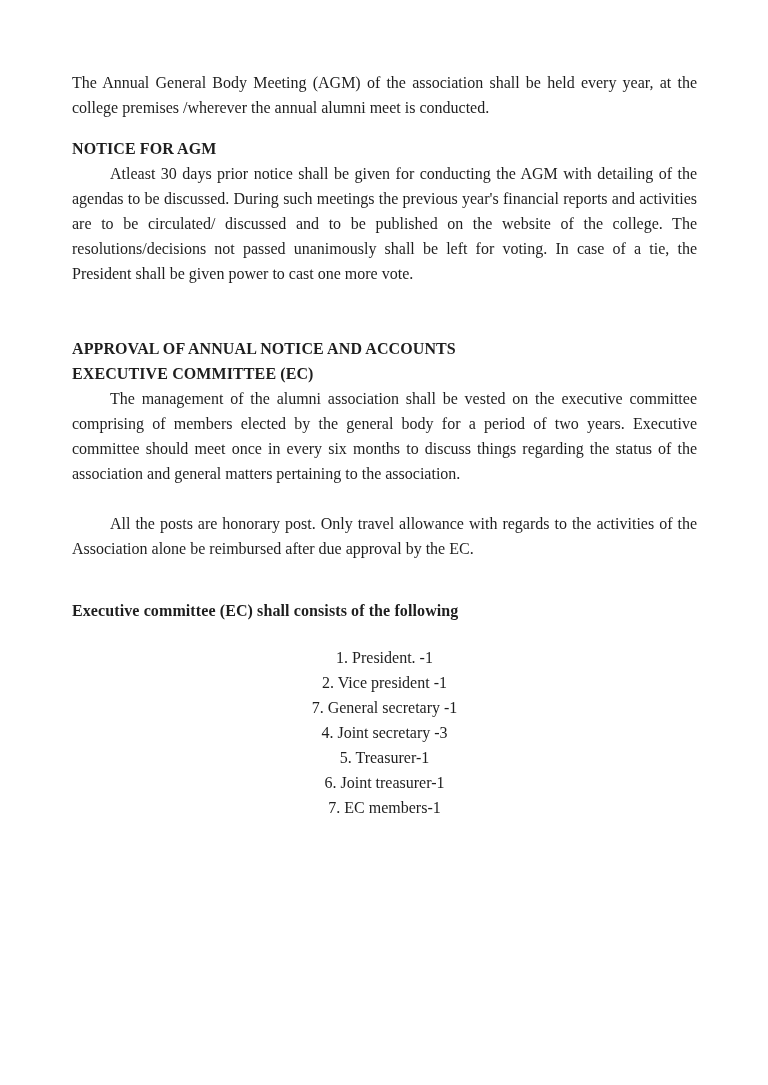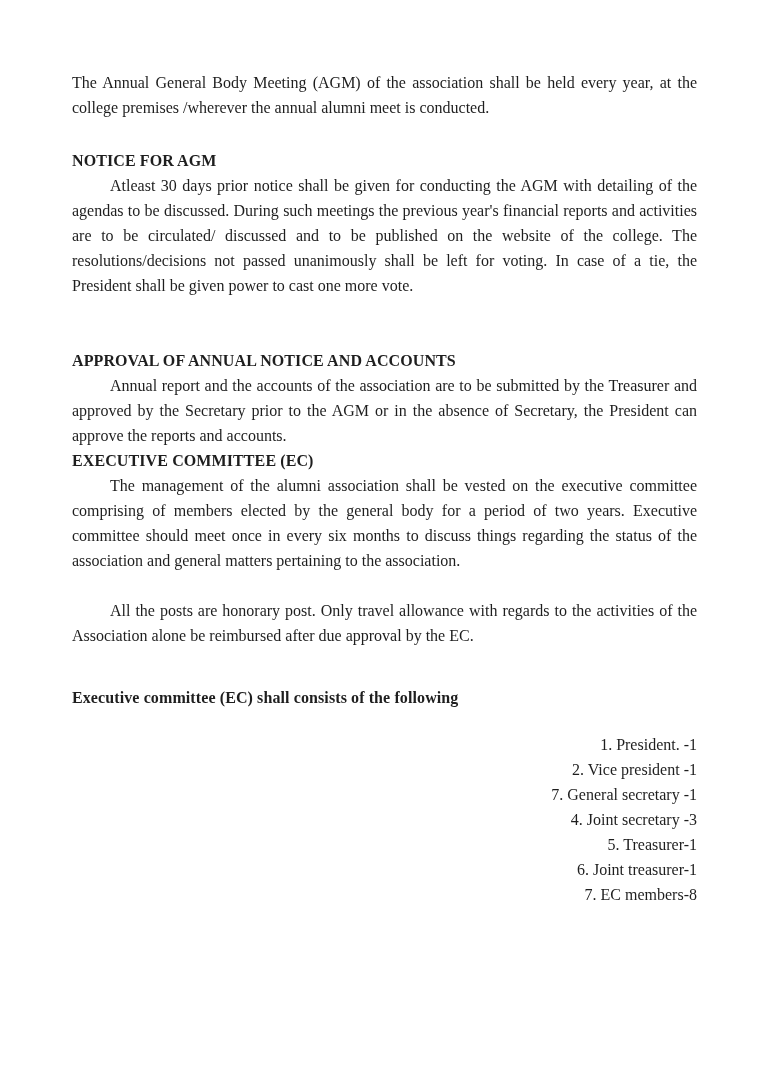--- a/index.html
+++ b/index.html
@@ -22,54 +22,53 @@
   .para {
     text-align: justify;
   }
   .para.indent {
     text-indent: 38px;
   }
   .heading {
     font-weight: bold;
     letter-spacing: 0.1px;
   }
-  .h-notice      { margin-top: 28px; }
+  .h-notice      { margin-top: 16px; }
   .h-approval    { margin-top: 50px; }
   .h-ec          { }
   .p-honorary    { margin-top: 25px; font-family: Liberation Serif, serif; }
   .h-composition { margin-top: 37px; font-weight: bold; }
   .composition-list { margin-top: 22px; }
   .list-item {
     line-height: 25px;
-    text-align: right;
+    text-align: center;
   }
 </style>
 </head>
 <body>
 
 <div class="page">
 
   <p class="para">The Annual General Body Meeting (AGM) of the association shall be held every year, at the college premises /wherever the annual alumni meet is conducted.</p>
 
   <div class="heading h-notice">NOTICE FOR AGM</div>
   <p class="para indent">Atleast 30 days prior notice shall be given for conducting the AGM with detailing of the agendas to be discussed. During such meetings the previous year's financial reports and activities are to be circulated/ discussed and to be published on the website of the college. The resolutions/decisions not passed unanimously shall be left for voting. In case of a tie, the President shall be given power to cast one more vote.</p>
 
   <div class="heading h-approval">APPROVAL OF ANNUAL NOTICE AND ACCOUNTS</div>
-  <p class="para indent">Annual report and the accounts of the association are to be submitted by the Treasurer and approved by the Secretary prior to the AGM or in the absence of Secretary, the President can approve the reports and accounts.</p>
 
   <div class="heading h-ec">EXECUTIVE COMMITTEE (EC)</div>
   <p class="para indent">The management of the alumni association shall be vested on the executive committee comprising of members elected by the general body for a period of two years. Executive committee should meet once in every six months to discuss things regarding the status of the association and general matters pertaining to the association.</p>
 
   <p class="para indent p-honorary">All the posts are honorary post. Only travel allowance with regards to the activities of the Association alone be reimbursed after due approval by the EC.</p>
 
   <div class="heading h-composition">Executive committee (EC) shall consists of the following</div>
 
   <div class="composition-list">
     <div class="list-item">1. President. -1</div>
     <div class="list-item">2. Vice president -1</div>
     <div class="list-item">7. General secretary -1</div>
     <div class="list-item">4. Joint secretary -3</div>
     <div class="list-item">5. Treasurer-1</div>
     <div class="list-item">6. Joint treasurer-1</div>
-    <div class="list-item">7. EC members-8</div>
+    <div class="list-item">7. EC members-1</div>
   </div>
 
 </div>
 
 </body></html>

